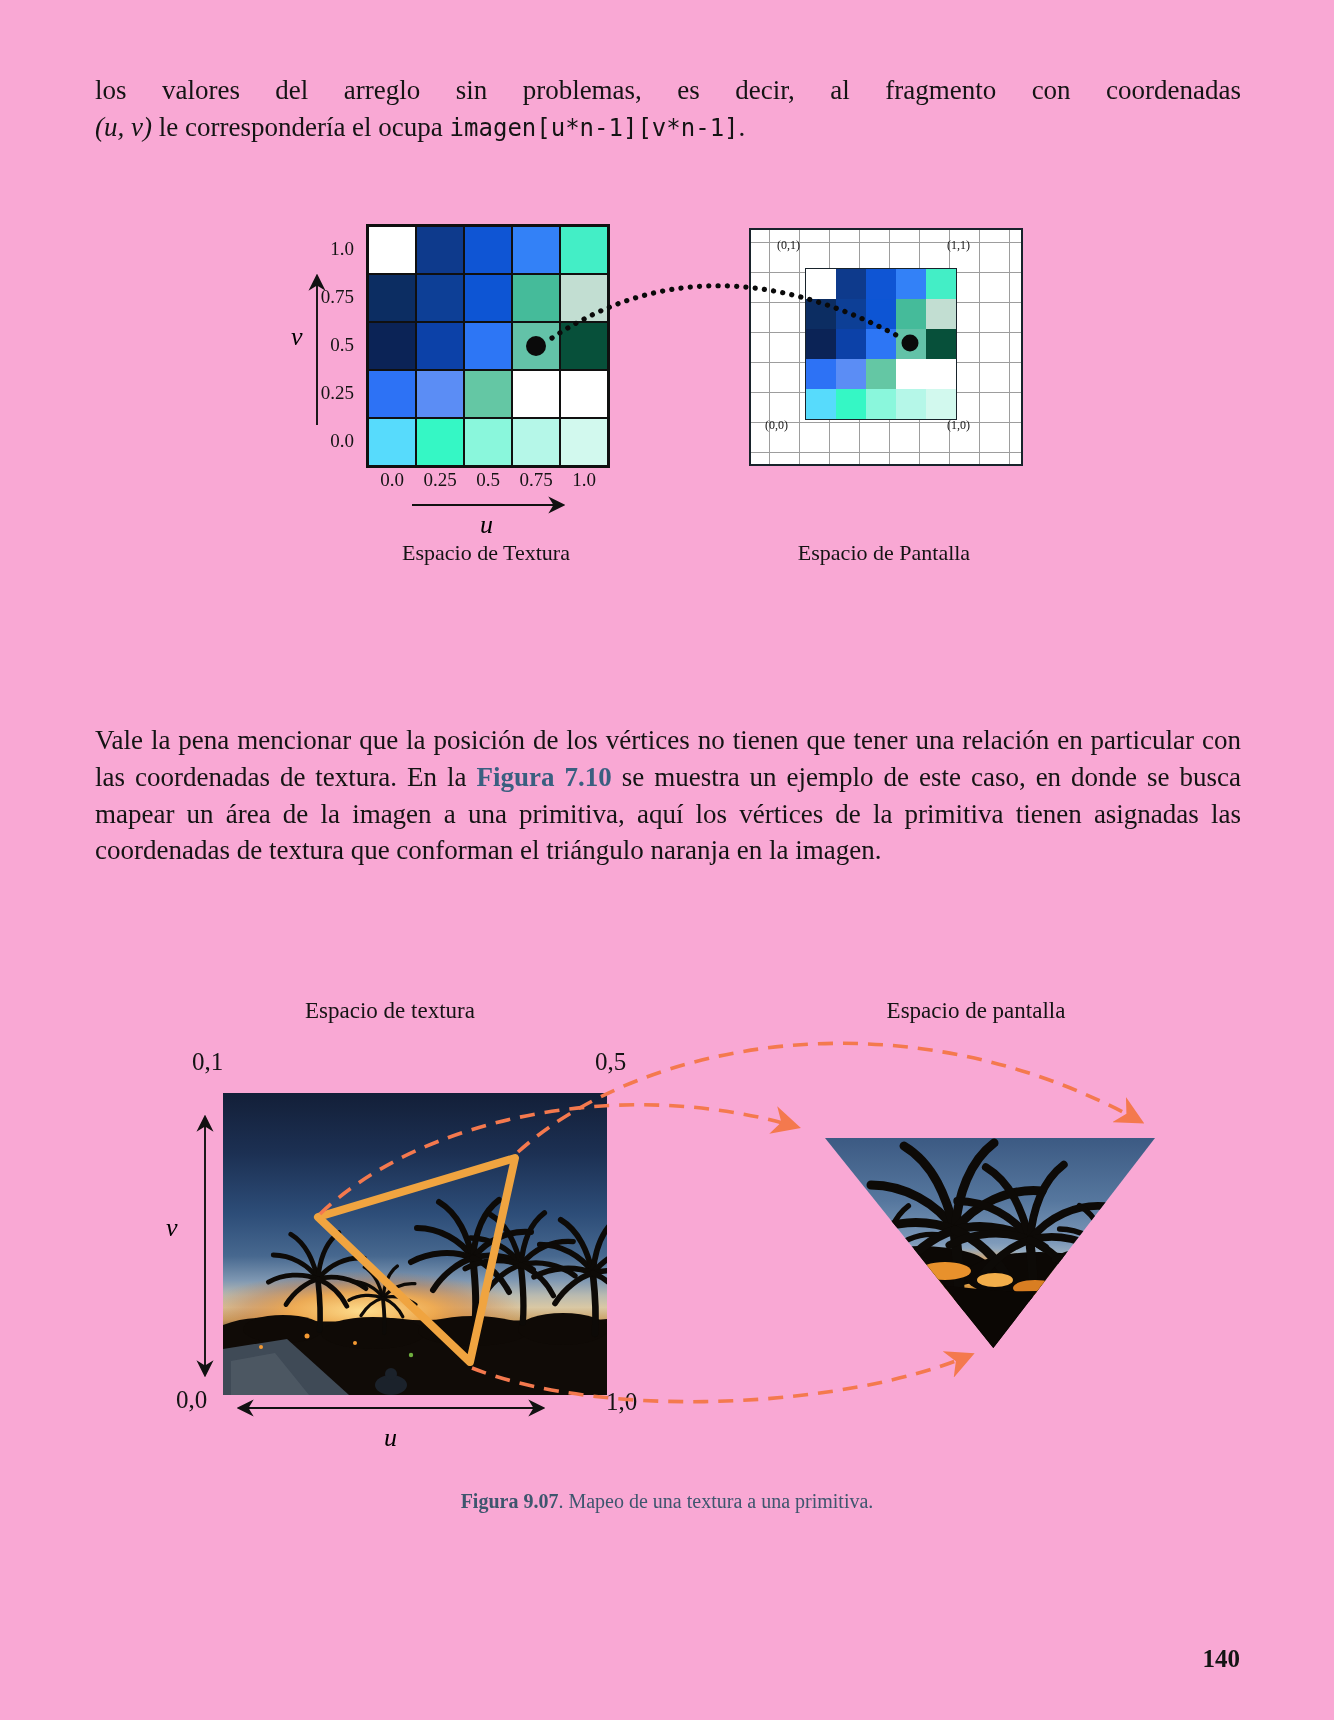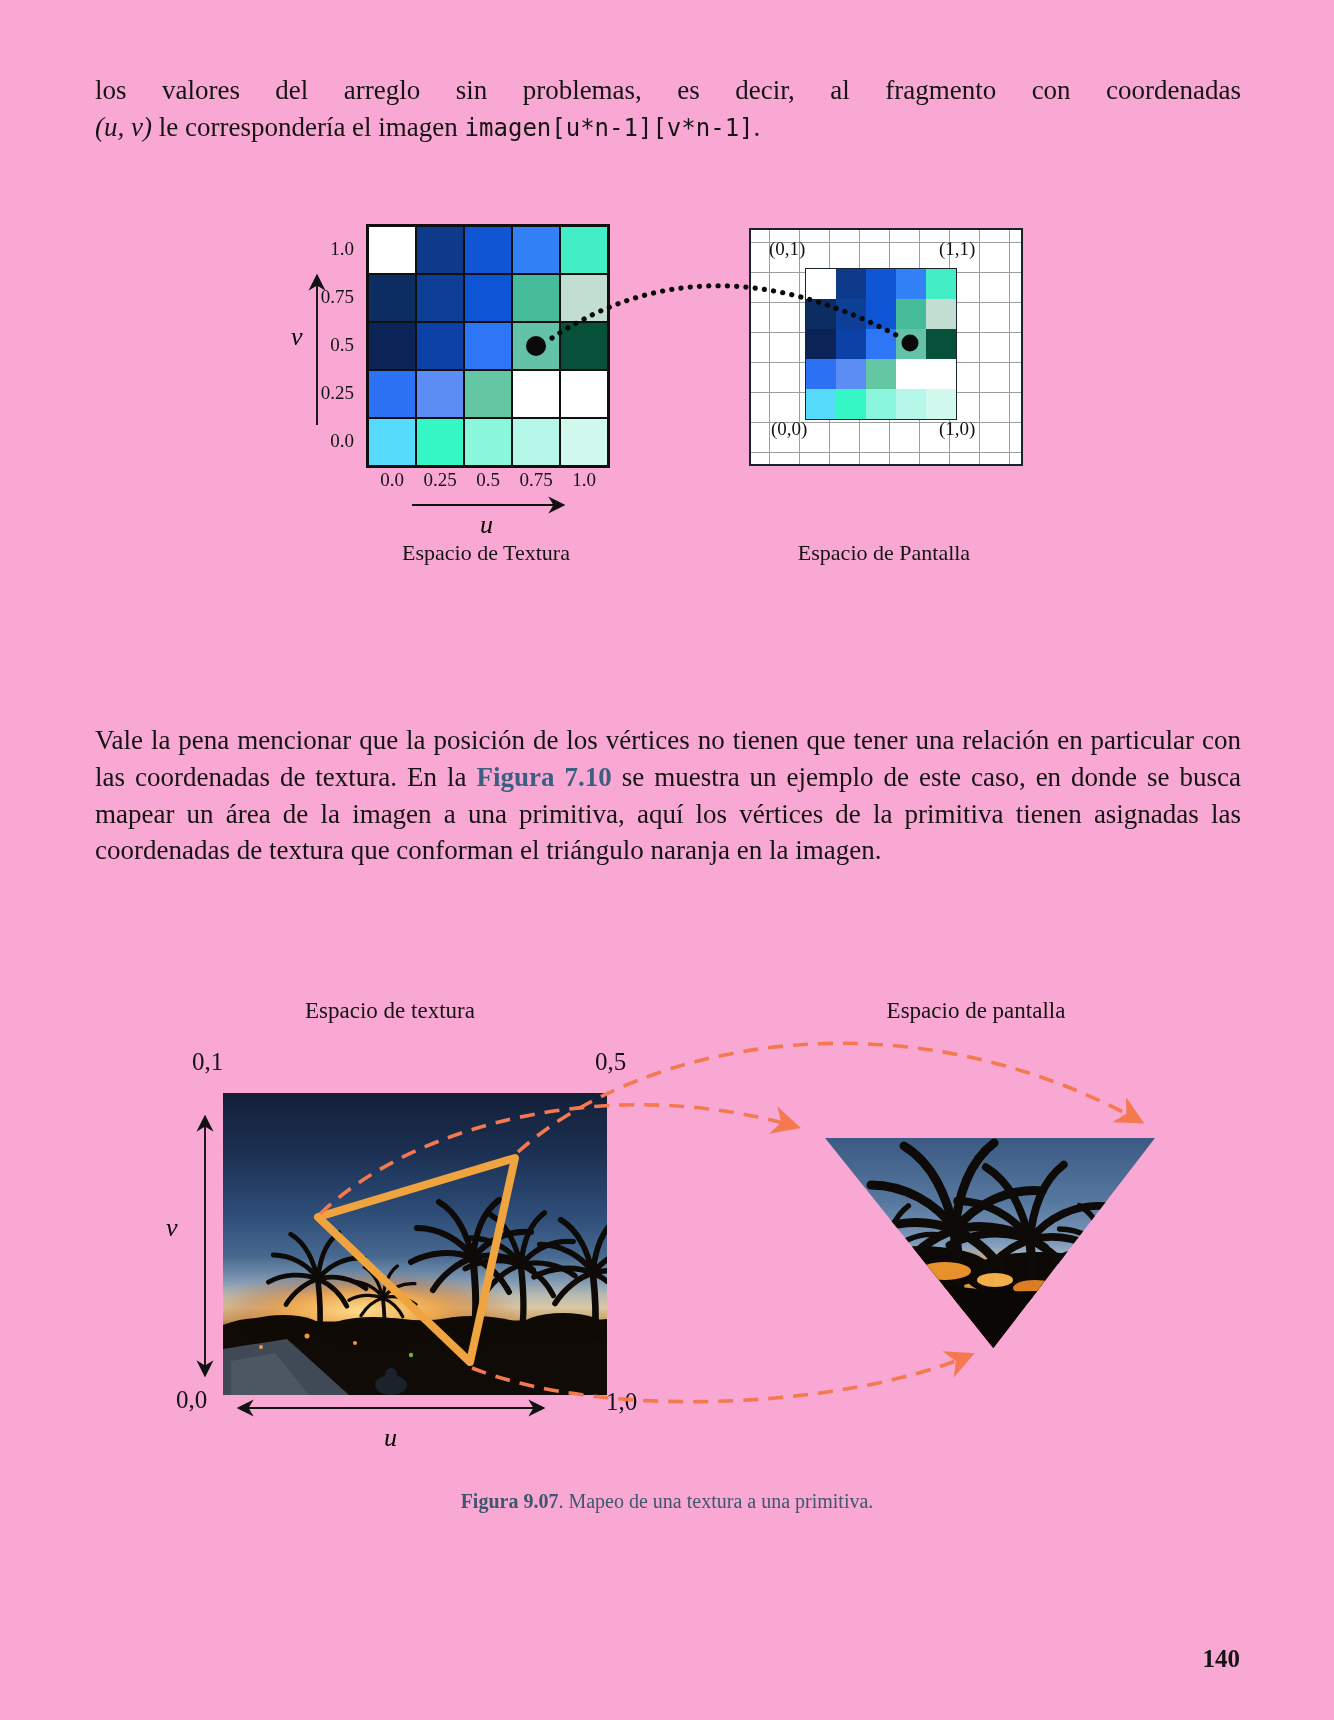--- a/index.html
+++ b/index.html
@@ -29,21 +29,21 @@
     background-image:
       linear-gradient(to right,#9d9d9d 1px,transparent 1px),
       linear-gradient(to bottom,#9d9d9d 1px,transparent 1px);
     background-size:30px 30px;background-position:18px 12px;
   }
   #screen-grid{
     left:54px;top:38px;
     display:grid;grid-template-columns:repeat(5,30px);grid-template-rows:repeat(5,30px);
     border:1.5px solid #18232b;
   }
-  .sscorner{font-size:19px;width:60px;}
+  .sscorner{font-size:12px;width:60px;margin-left:8px;}
   .figtitle{font-size:22px;text-align:center;height:28px;}
   .figcaption{
     text-align:center;color:var(--caption-color,#3e566e);
     font-size:20px;line-height:27.5px;
   }
   .figcaption b{font-weight:bold;}
   
   #bodypara{left:95px;top:695px;width:1146px;font-size:27px;line-height:36.8px;text-align:justify;}
   #bodypara .figref{font-weight:bold;color:var(--link-color,#3a5f80);text-decoration:none;}
   
@@ -90,21 +90,21 @@
     <marker id="mo" viewBox="0 0 12 12" refX="9" refY="6" markerWidth="8" markerHeight="8" orient="auto-start-reverse">
       <path d="M0,0 L12,6 L0,12 L3.5,6 Z" class="arrow-head-o"></path>
     </marker>
   </defs>
 </svg>
 
 <div id="page">
 
   <div id="intro" class="abs">
     <div class="justline">los valores del arreglo sin problemas, es decir, al fragmento con coordenadas</div>
-    <div><span class="math">(u, v)</span><span> le correspondería el imagen </span><span class="code">imagen[u*n-1][v*n-1]</span><span>.</span></div>
+    <div><span class="math">(u, v)</span><span> le correspondería el ocupa </span><span class="code">imagen[u*n-1][v*n-1]</span><span>.</span></div>
   </div>
 
   <div id="fig10" class="abs">
 
     <div id="texture-grid" class="abs">
         <div class="cell" style="background: rgb(255, 255, 255);"></div>
         <div class="cell" style="background: rgb(14, 58, 140);"></div>
         <div class="cell" style="background: rgb(15, 85, 212);"></div>
         <div class="cell" style="background: rgb(51, 129, 247);"></div>
         <div class="cell" style="background: rgb(67, 238, 198);"></div>
@@ -138,21 +138,21 @@
 
     <div class="abs utick" style="left:362px">0.0</div>
     <div class="abs utick" style="left:410px">0.25</div>
     <div class="abs utick" style="left:458px">0.5</div>
     <div class="abs utick" style="left:506px">0.75</div>
     <div class="abs utick" style="left:554px">1.0</div>
 
     <div id="screen-box" class="abs">
       <div class="abs sscorner" style="left:18px;top:8px">(0,1)</div>
       <div class="abs sscorner" style="left:188px;top:8px">(1,1)</div>
-      <div class="abs sscorner" style="left:20px;top:188px">(0,0)</div>
+      <div class="abs sscorner" style="left:6px;top:188px">(0,0)</div>
       <div class="abs sscorner" style="left:188px;top:188px">(1,0)</div>
       <div id="screen-grid" class="abs">
           <div class="cell" style="background: rgb(255, 255, 255);"></div>
           <div class="cell" style="background: rgb(14, 58, 140);"></div>
           <div class="cell" style="background: rgb(15, 85, 212);"></div>
           <div class="cell" style="background: rgb(51, 129, 247);"></div>
           <div class="cell" style="background: rgb(67, 238, 198);"></div>
           <div class="cell" style="background: rgb(12, 45, 98);"></div>
           <div class="cell" style="background: rgb(13, 63, 150);"></div>
           <div class="cell" style="background: rgb(13, 85, 212);"></div>

